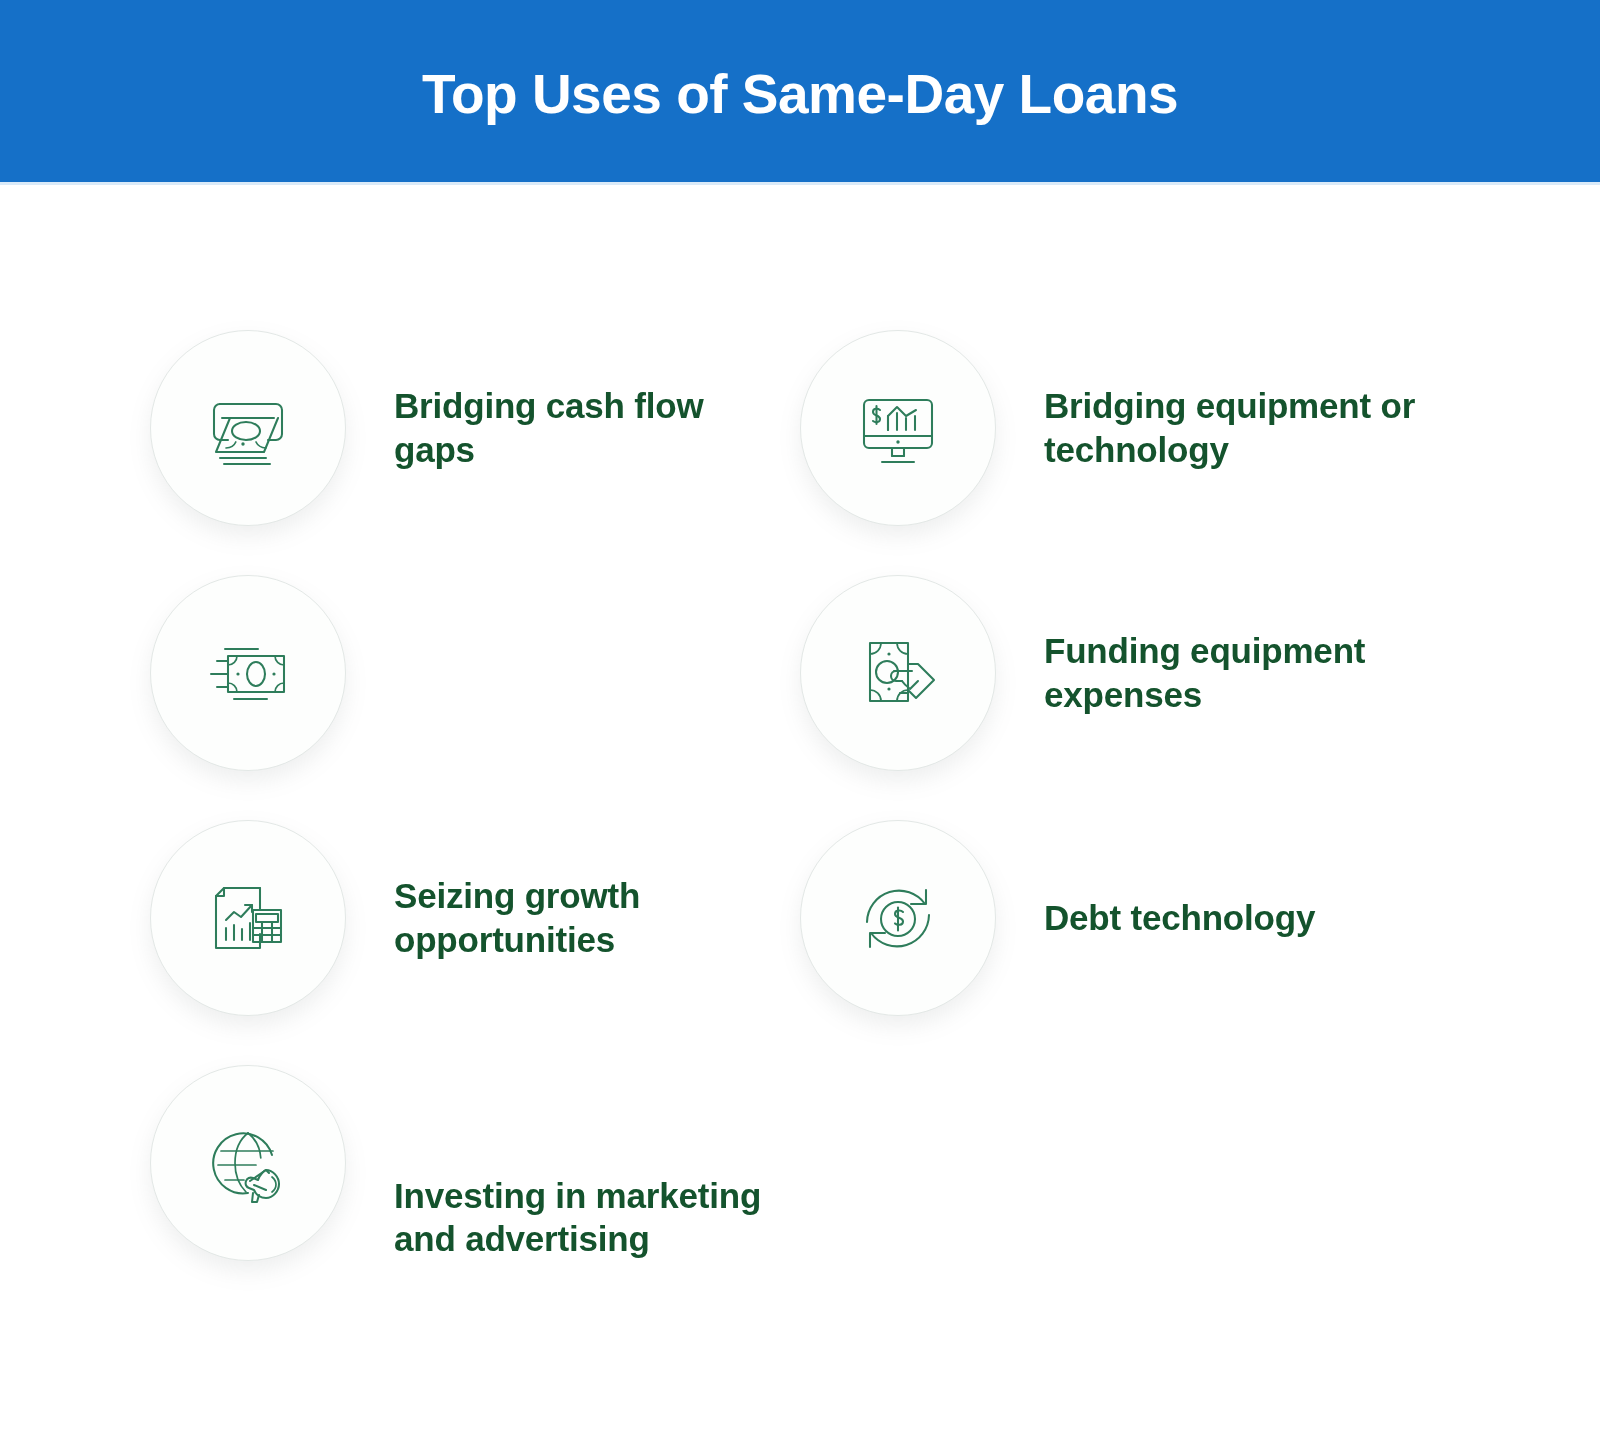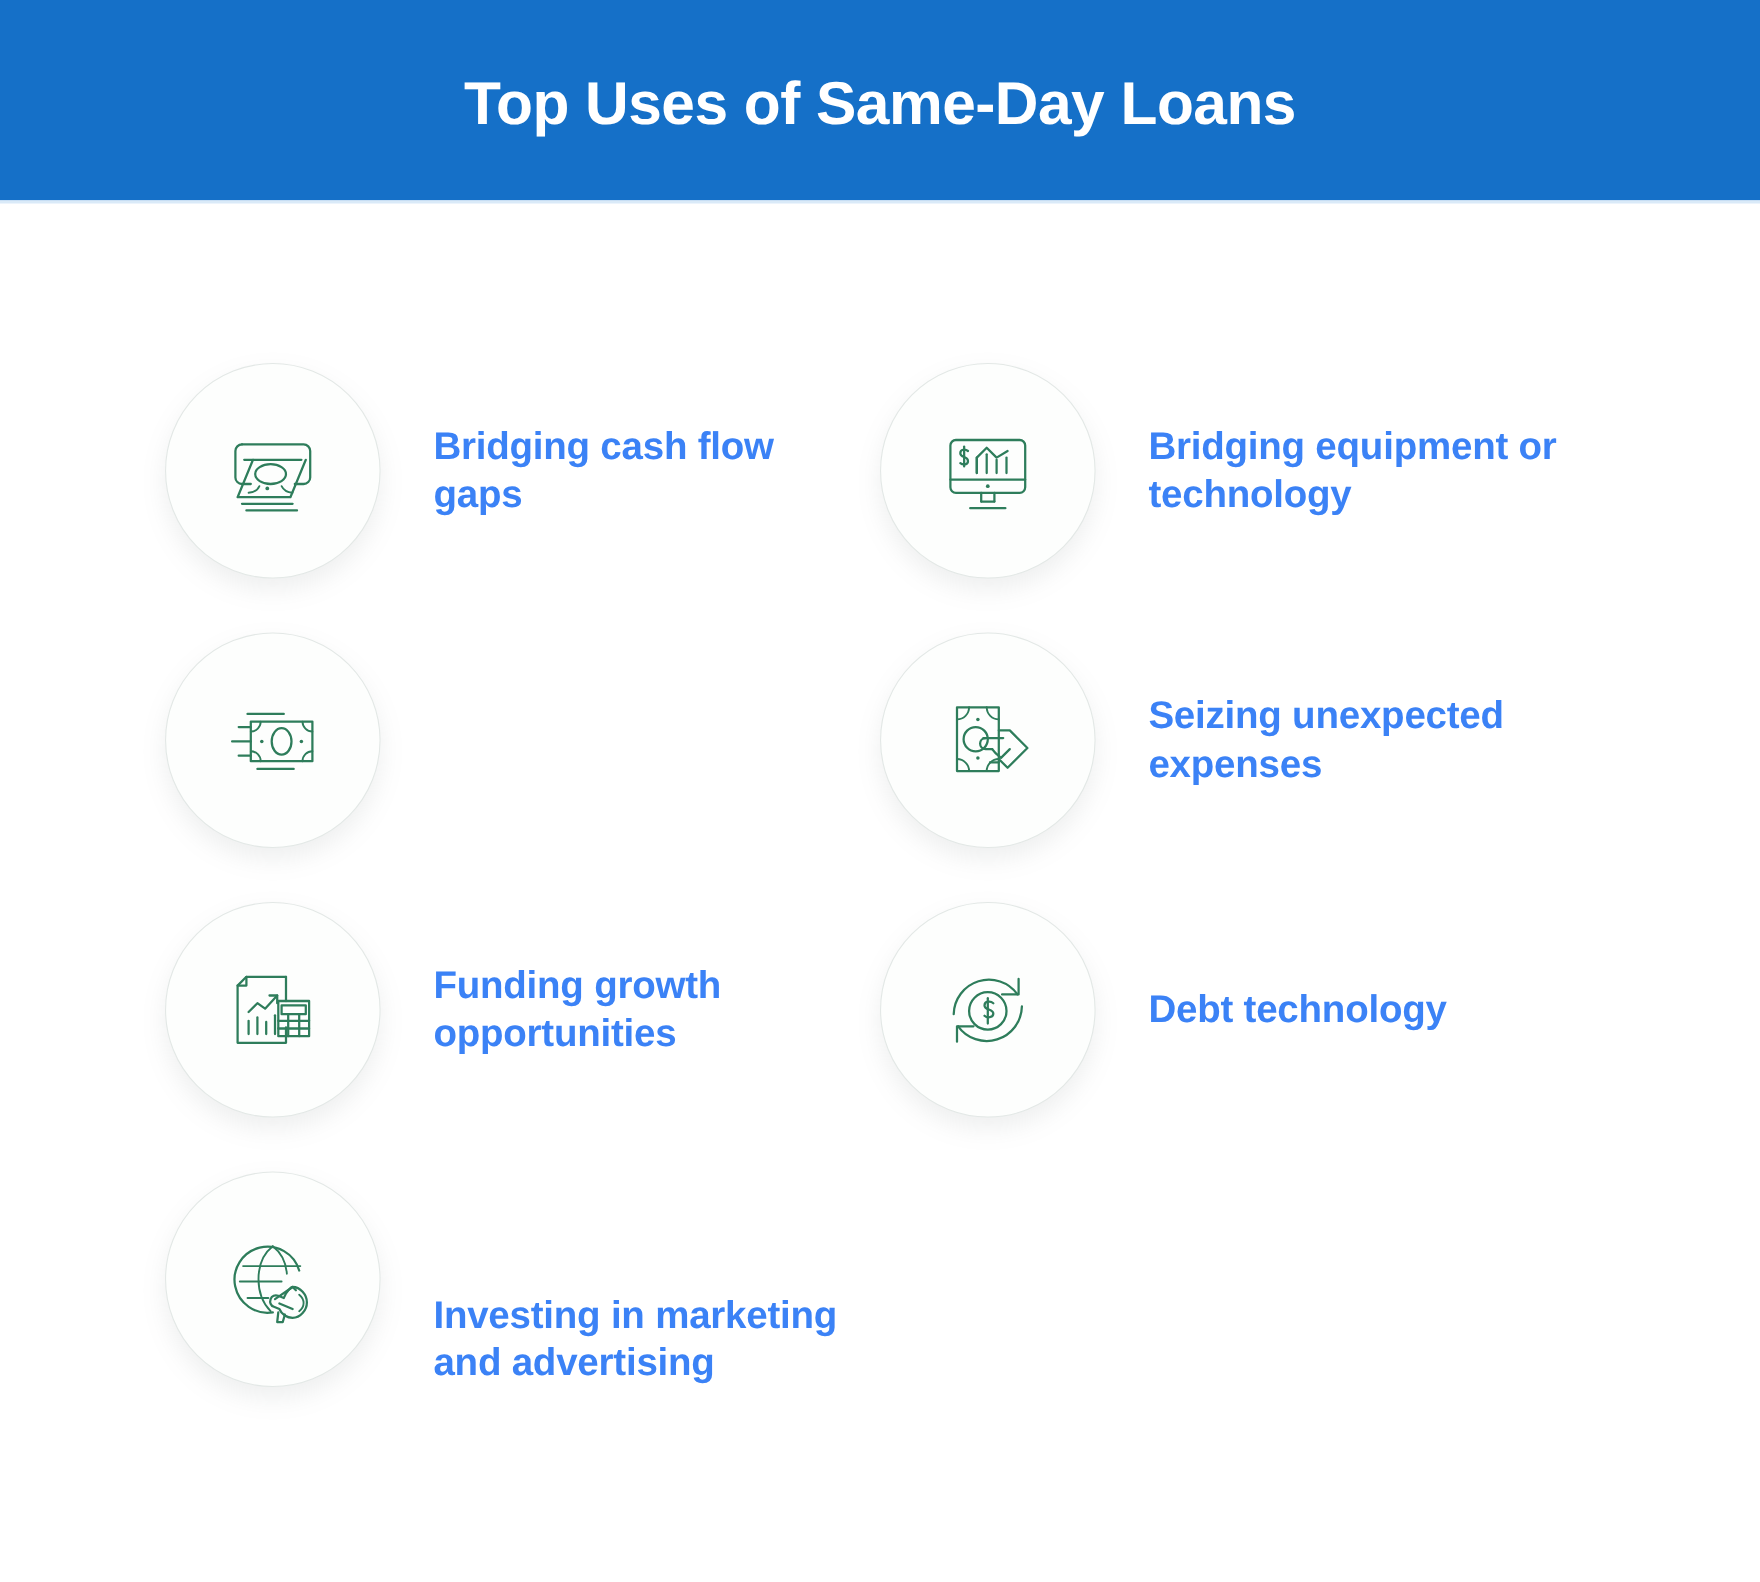--- a/index.html
+++ b/index.html
@@ -66,21 +66,21 @@
     fill:none;
     stroke-width:2.05;
     stroke-linecap:round;
     stroke-linejoin:round;
   }
   .icon-svg .fine{stroke-width:1.7;}
   .icon-svg .dot{fill:#2e7d5b;stroke:none;}
 
   .label{
     margin-left:48px;
-    color:#3b82f6;
+    color:#14532d;
     font-size:35px;
     font-weight:bold;
     line-height:1.25;
     letter-spacing:-0.2px;
     max-width:430px;
   }
   .col-right .label{max-width:430px;}
 </style>
 </head>
 <body>
@@ -153,21 +153,21 @@
               <path d="M52 55v17"></path>
               <rect x="55" y="42" width="28" height="32"></rect>
               <path d="M58 46h22v8H58z"></path>
               <path d="M55 60h28"></path>
               <path d="M55 67h28"></path>
               <path d="M64 54v20"></path>
               <path d="M74 54v20"></path>
             </svg>
           </span>
         </div>
-        <div class="label">Funding growth opportunities</div>
+        <div class="label">Seizing growth opportunities</div>
       </div>
 
       <div class="item r3">
         <div class="bubble">
           <span>
             <svg width="100" height="100" viewBox="0 0 100 100" class="icon-svg">
               <path d="M74 42a30 30 0 1 0-24 38"></path>
               <path class="fine" d="M50 20c-9 7-13 18-13 30 0 11 3.4 21.3 11 29"></path>
               <path class="fine" d="M50 20c7.8 6 12 15 12.8 25"></path>
               <path class="fine" d="M23 38h52"></path>
@@ -226,21 +226,21 @@
               <path class="fine" d="M60 67a11 11 0 0 0-11 11"></path>
               <path d="M46 48h18"></path>
               <path d="M60 41h10l16 16-18 18-8-8"></path>
               <path d="M48 48c-3 0-5 2.2-5 5 0 2.8 2 5 5 5h6"></path>
               <path d="M54 58c2 3 5 5.5 7 7"></path>
               <path d="M60 70h-8"></path>
               <path d="M70 58l-8 8"></path>
             </svg>
           </span>
         </div>
-        <div class="label">Seizing unexpected expenses</div>
+        <div class="label">Funding equipment expenses</div>
       </div>
 
       <div class="item r2">
         <div class="bubble">
           <span>
             <svg width="100" height="100" viewBox="0 0 100 100" class="icon-svg">
               <path d="M19 54a32 32 0 0 1 58-18"></path>
               <path d="M63 36h15V22"></path>
               <path d="M81 47a32 32 0 0 1-58 18"></path>
               <path d="M37 65H22v14"></path>

